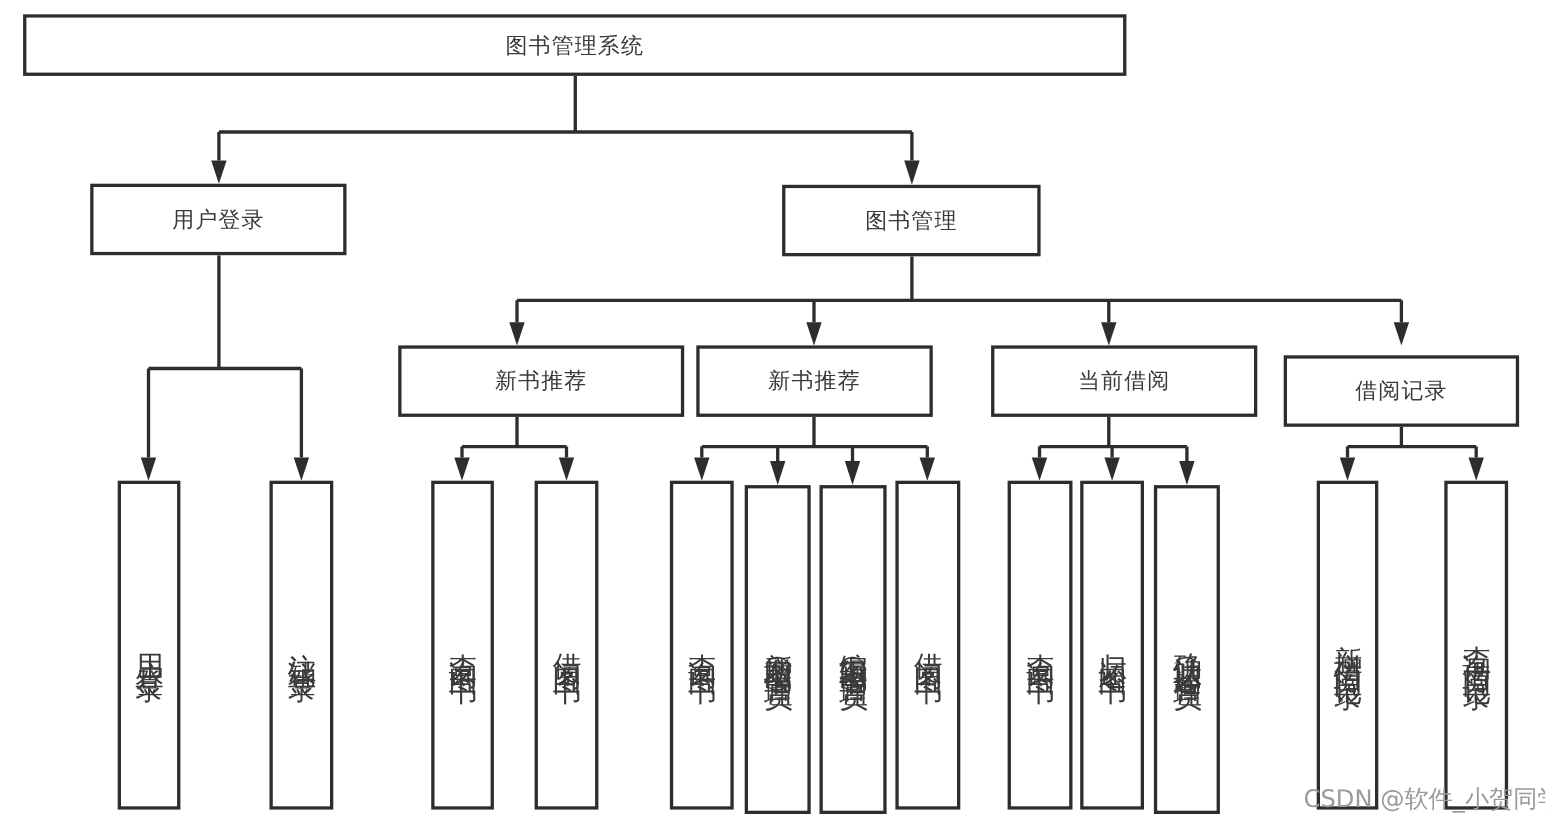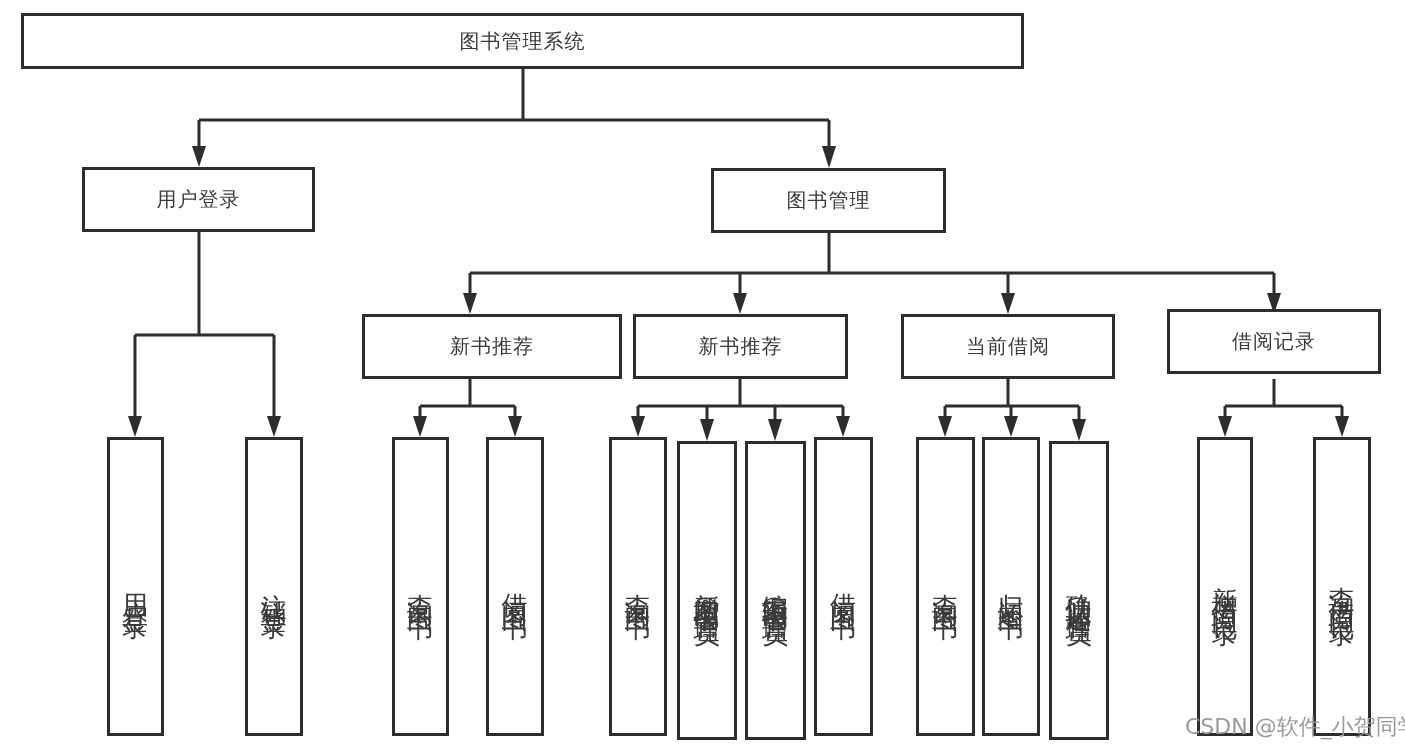--- a/index.html
+++ b/index.html
@@ -144,24 +144,24 @@
   <div class="hbox" style="left:711px; top:168px; width:235px; height:65px;">
     <span>图书管理</span>
   </div>
 
   <div class="hbox" style="left:362px; top:314px; width:260px; height:65px;">
     <span>新书推荐</span>
   </div>
   <div class="hbox" style="left:633px; top:314px; width:215px; height:65px;">
     <span>新书推荐</span>
   </div>
-  <div class="hbox" style="left:901px; top:314px; width:214px; height:65px;">
+  <div class="hbox" style="left:901px; top:314px; width:242px; height:65px;">
     <span>当前借阅</span>
   </div>
-  <div class="hbox" style="left:1167px; top:309px; width:214px; height:65px;">
+  <div class="hbox" style="left:1167px; top:323px; width:214px; height:65px;">
     <span>借阅记录</span>
   </div>
 
   <div class="vbox" style="left:107px; width:57px;">
     <span>用户登录</span>
   </div>
   <div class="vbox" style="left:245px; width:58px;">
     <span>注销登录</span>
   </div>
 

